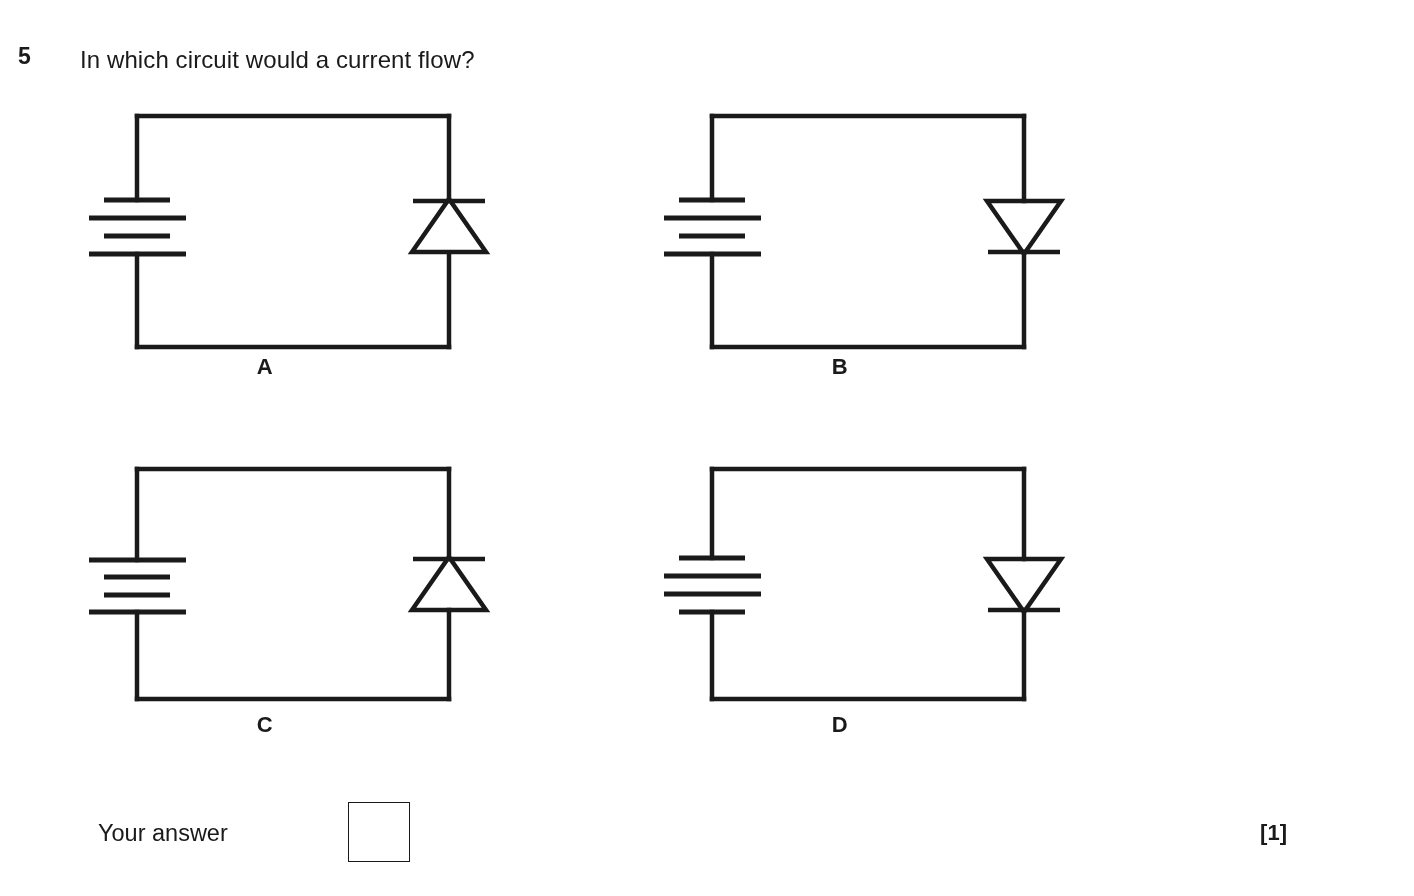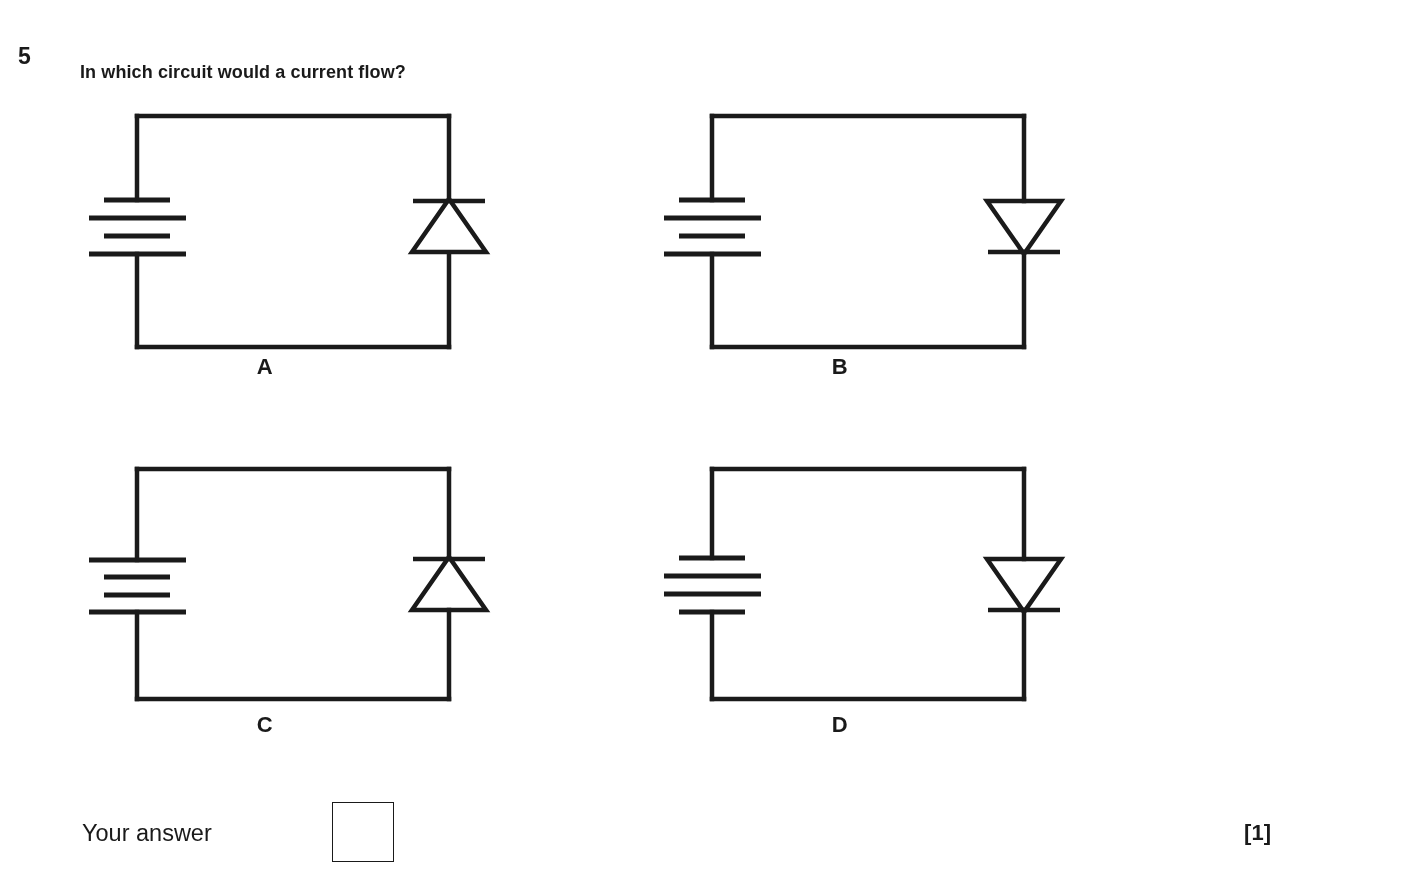--- a/index.html
+++ b/index.html
@@ -28,23 +28,23 @@
     position: absolute;
     left: 18px;
     top: 0;
     font-size: 23px;
     font-weight: bold;
     line-height: 44px;
   }
   .q-text {
     position: absolute;
     left: 80px;
-    top: 16px;
-    font-size: 18px;
-    font-weight: bold;
+    top: 4px;
+    font-size: 24px;
+    font-weight: normal;
     line-height: 44px;
     letter-spacing: 0.1px;
   }
 
   
   .circuit-grid {
     position: absolute;
     left: 0;
     top: 96px;
     width: 1414px;
@@ -73,21 +73,21 @@
     width: 450px;
     text-align: center;
     font-size: 22px;
     font-weight: bold;
     letter-spacing: 0.5px;
   }
 
   
   .answer-row {
     position: absolute;
-    left: 0;
+    left: 16px;
     top: 800px;
     width: 1245px;
     height: 70px;
     padding-left: 44px;
   }
   .answer-label {
     position: absolute;
     left: 82px;
     top: 0;
     line-height: 66px;

